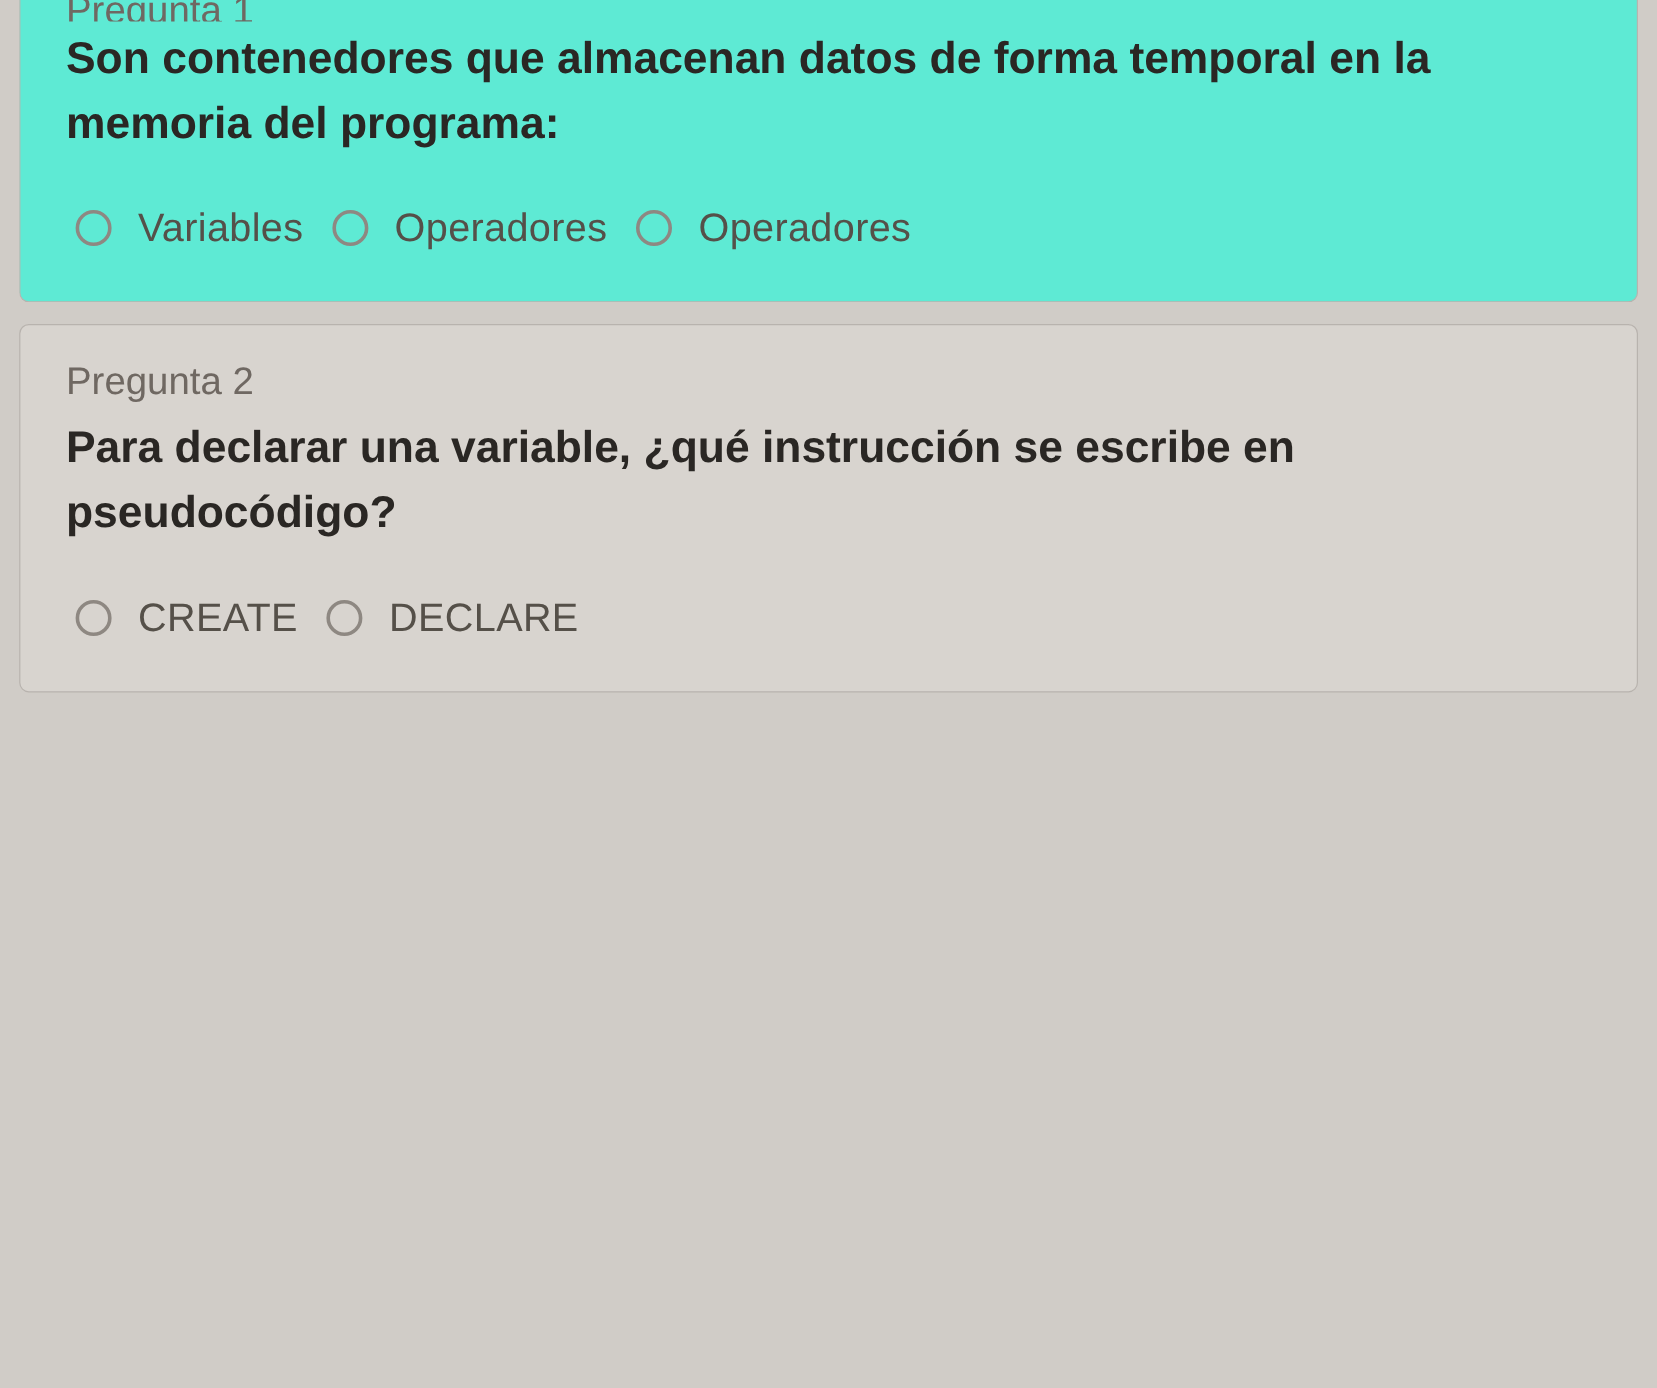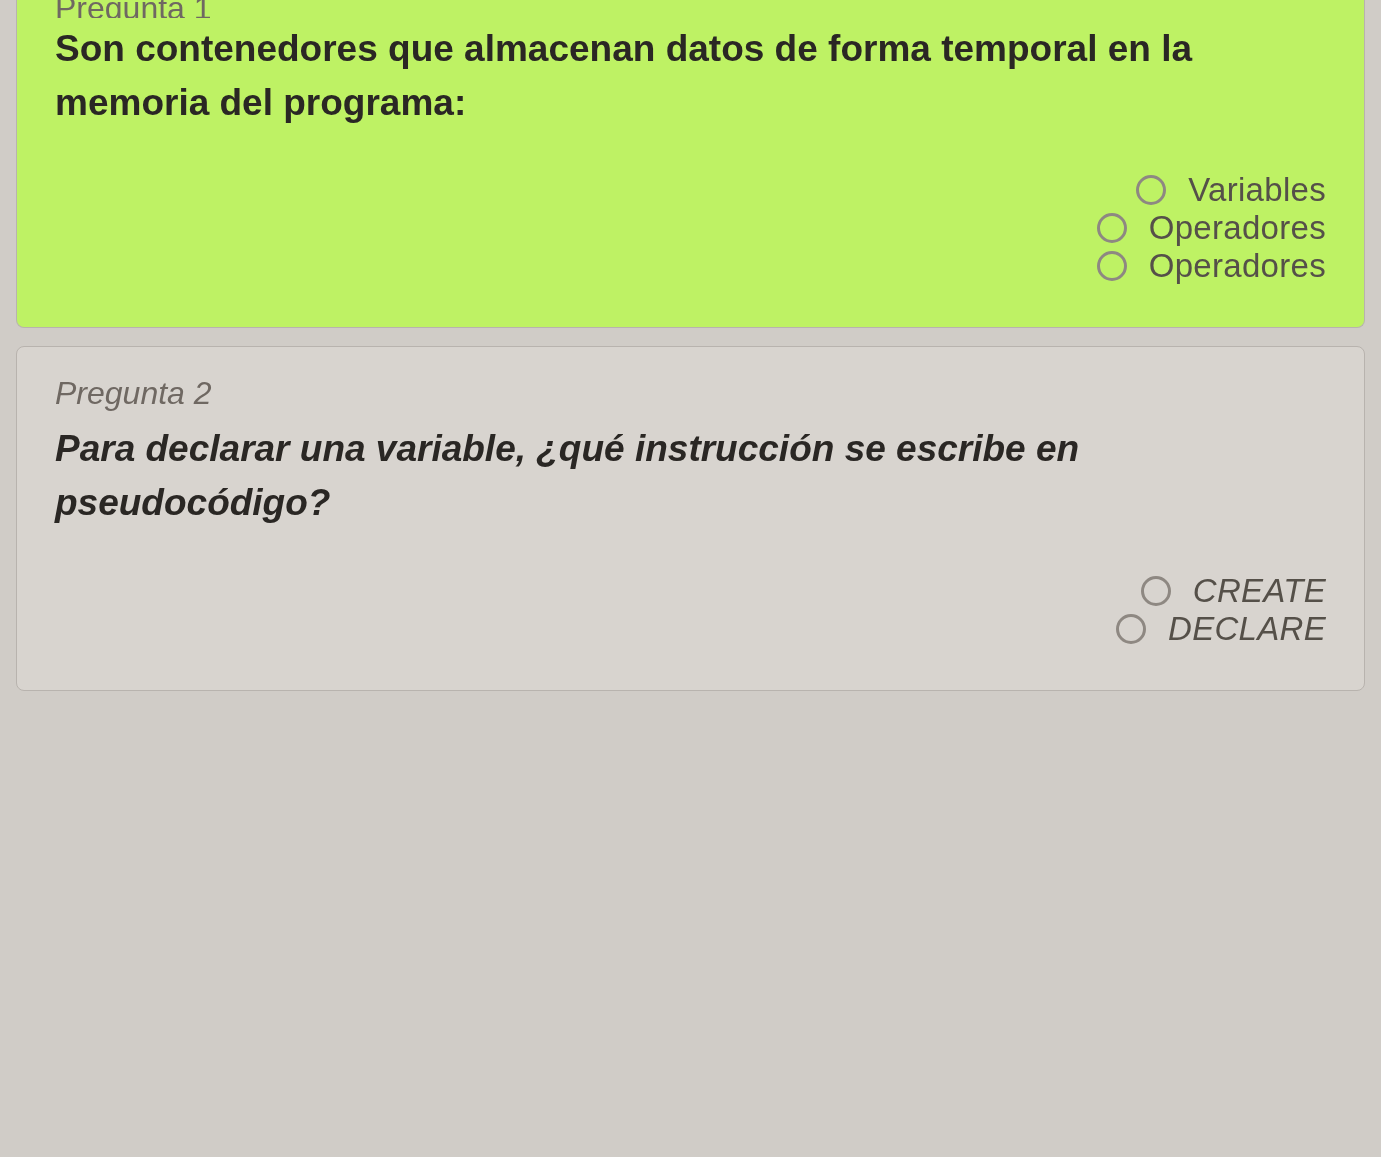--- a/index.html
+++ b/index.html
@@ -8,34 +8,33 @@
       box-sizing: border-box;
     }
     body {
       font-family: "Segoe UI", "Helvetica Neue", Arial, sans-serif;
       background: #d0ccc7;
       width: 1381px;
       height: 1157px;
       overflow: hidden;
     }
     .card-top {
-      background: #bef264;
+      background: #5eead4;
       border: 1px solid #b8b3ae;
       border-top: none;
       border-radius: 0 0 8px 8px;
       margin: 0 16px 18px 16px;
       padding: 0 38px 42px 38px;
     }
     .card {
       background: #d8d4cf;
       border: 1px solid #b8b3ae;
       border-radius: 8px;
       margin: 0 16px 18px 16px;
       padding: 28px 38px 42px 38px;
-      font-style: italic;
     }
     .q-number-partial {
       color: #6f6862;
       font-size: 32px;
       font-weight: 400;
       margin-bottom: 4px;
       line-height: 0.6;
       overflow: hidden;
       height: 18px;
       display: flex;
@@ -49,23 +48,23 @@
     }
     .q-text {
       color: #2a2724;
       font-size: 37px;
       font-weight: 600;
       line-height: 1.45;
       margin-bottom: 42px;
     }
     .options {
       display: flex;
-      flex-direction: column;
+      flex-direction: row;
+      gap: 24px;
       padding-left: 8px;
-      align-items: flex-end;
     }
     .option {
       display: flex;
       align-items: center;
       gap: 22px;
       cursor: pointer;
     }
     .radio {
       width: 30px;
       height: 30px;

